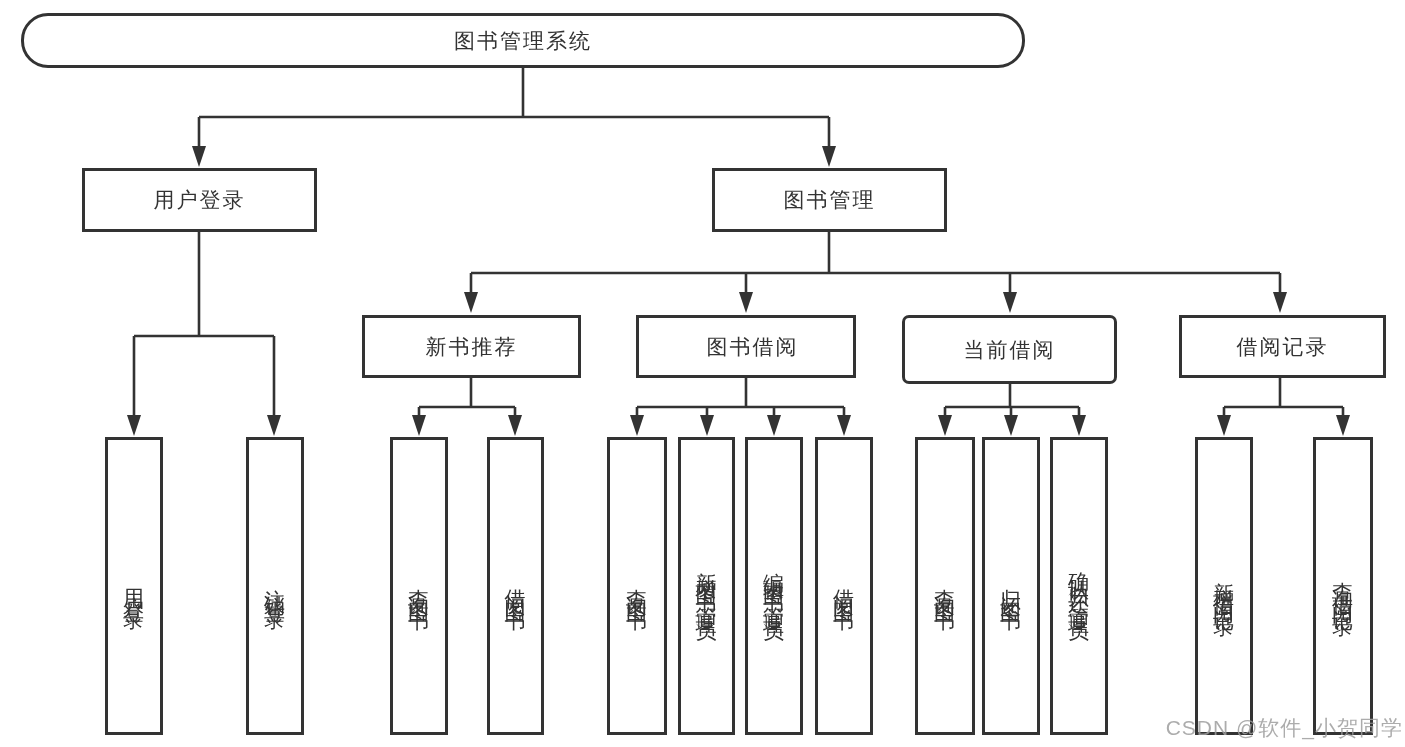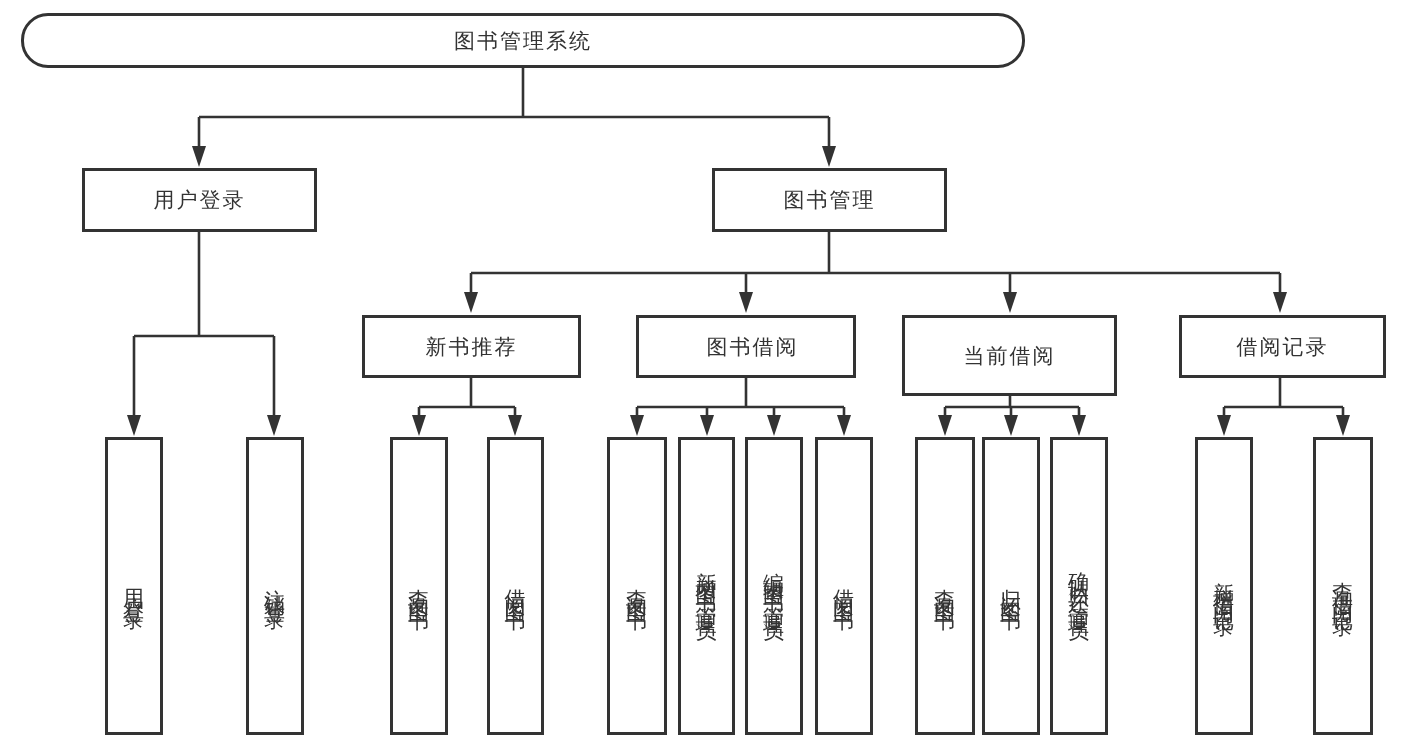--- a/index.html
+++ b/index.html
@@ -113,21 +113,21 @@
     </g>
   </svg>
 
   <div class="hnode" style="left:21px; top:13px; width:1004px; height:55px;border-radius:27px;">图书管理系统</div>
 
   <div class="hnode" style="left:82px; top:168px; width:235px; height:64px;">用户登录</div>
   <div class="hnode" style="left:712px; top:168px; width:235px; height:64px;">图书管理</div>
 
   <div class="hnode" style="left:362px; top:315px; width:219px; height:63px;">新书推荐</div>
   <div class="hnode" style="left:636px; top:315px; width:220px; height:63px;padding-left:13px;">图书借阅</div>
-  <div class="hnode" style="left:902px; top:315px; width:215px; height:81px;">当前借阅</div>
+  <div class="hnode" style="left:902px; top:315px; width:215px; height:69px;border-radius:7px;">当前借阅</div>
   <div class="hnode" style="left:1160px; top:315px; width:207px; height:63px;margin-left:19px;">借阅记录</div>
 
   <div class="vnode" style="left:105px; width:58px;">
     <span class="vtext">用户登录</span>
   </div>
   <div class="vnode" style="left:246px; width:58px;">
     <span class="vtext">注销登录</span>
   </div>
 
   <div class="vnode" style="left:390px; width:58px;">
@@ -160,14 +160,15 @@
     <span class="vtext">确认归还（管理员）</span>
   </div>
 
   <div class="vnode" style="left:1195px; width:58px;">
     <span class="vtext">新增借阅记录</span>
   </div>
   <div class="vnode" style="left:1313px; width:60px;">
     <span class="vtext">查询借阅记录</span>
   </div>
 
+  <div class="watermark">CSDN @软件_小贺同学</div>
 
 </div>
 
 </body></html>

